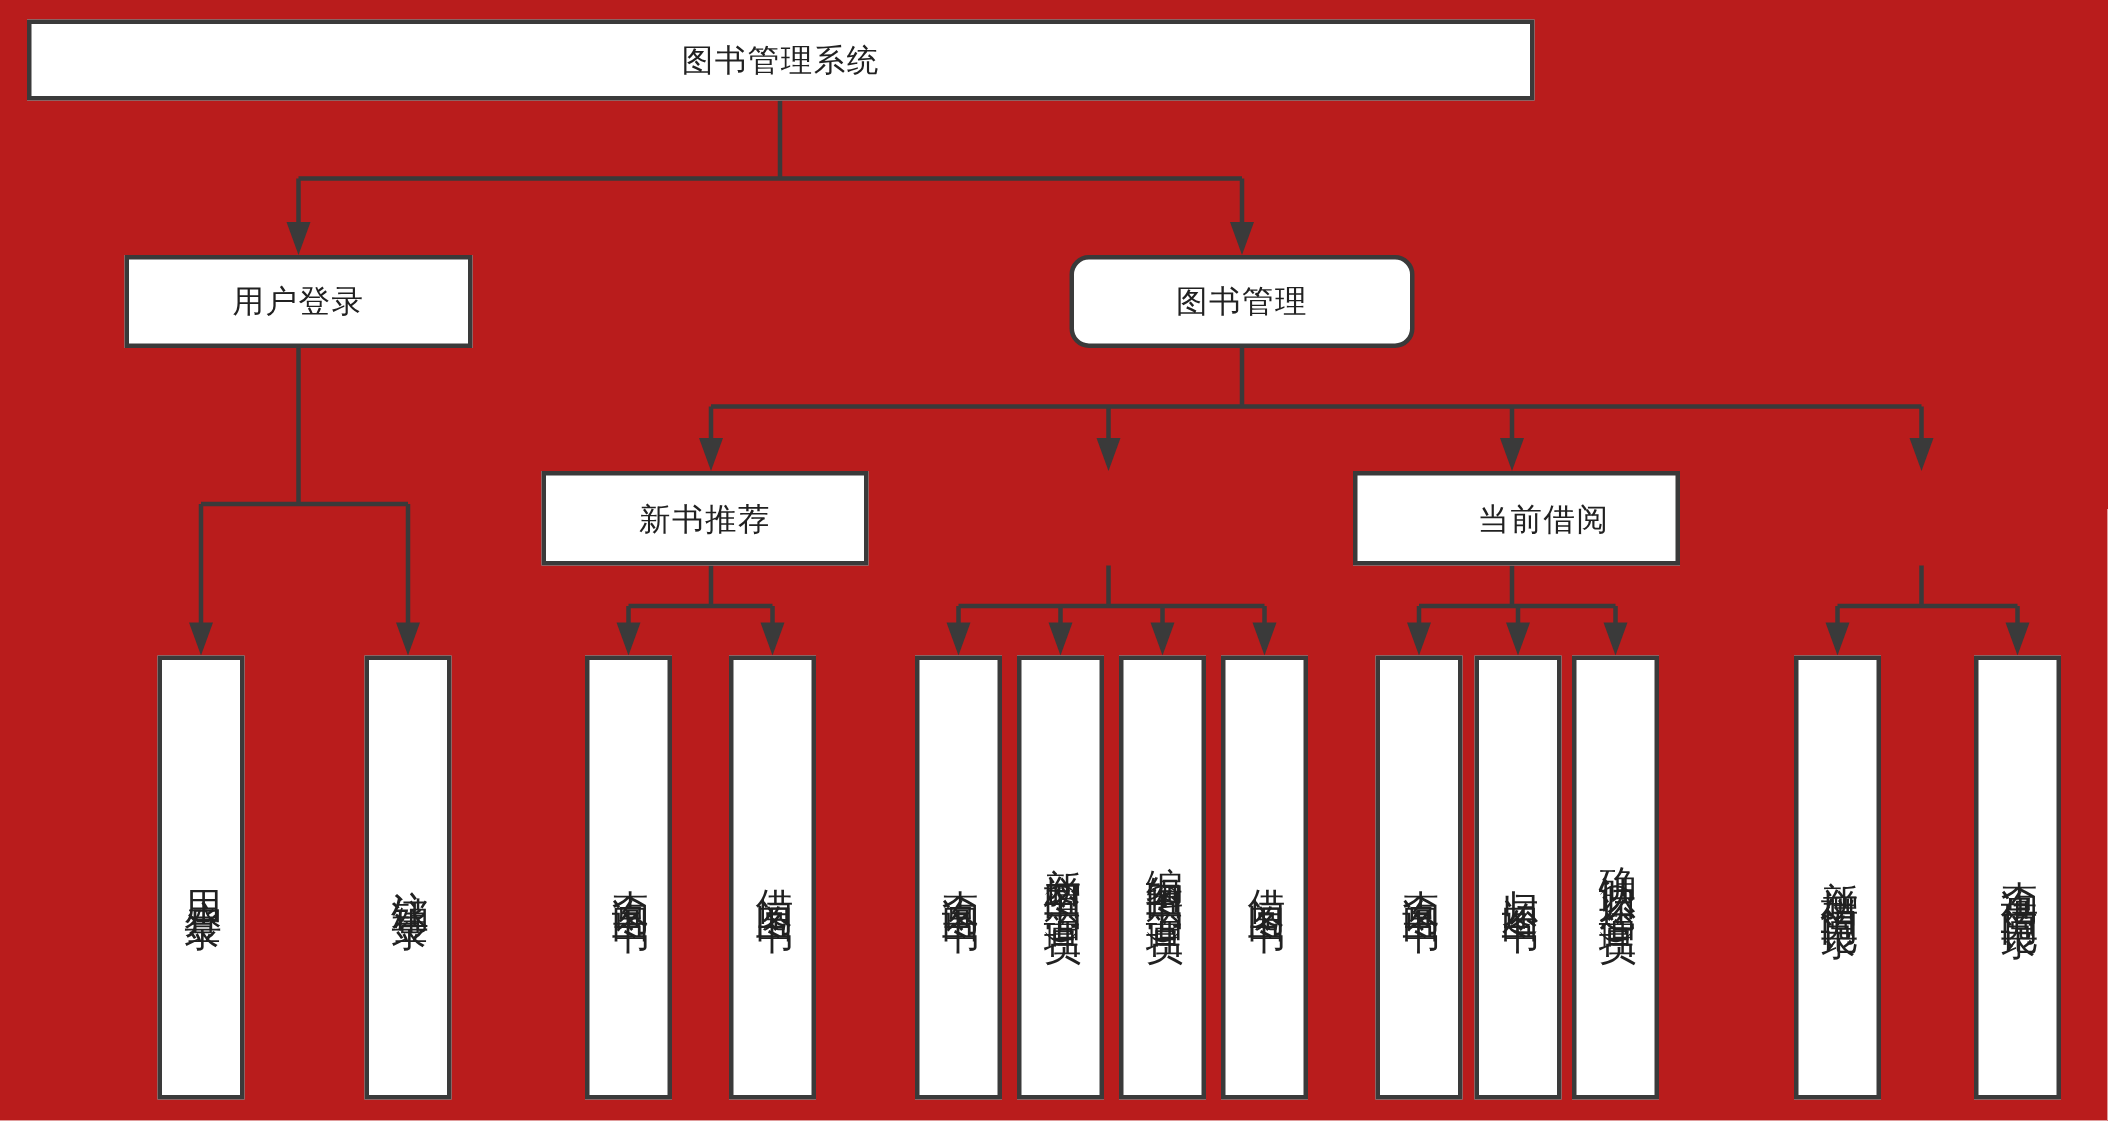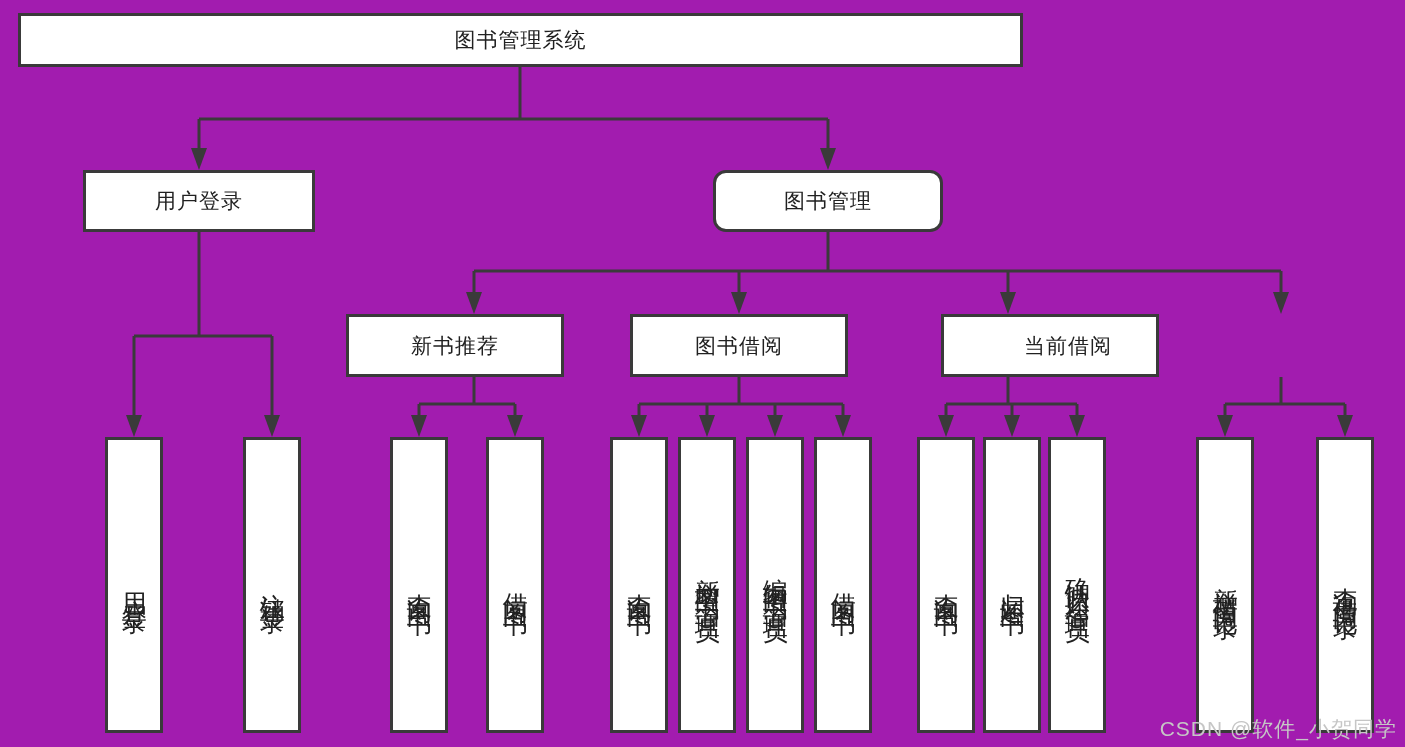--- a/index.html
+++ b/index.html
@@ -1,20 +1,20 @@
 <!DOCTYPE html>
 <html><head>
 <meta charset="utf-8">
 <style>
   html, body { margin: 0; padding: 0; background: #ffffff; }
   .canvas {
     position: relative;
     width: 1405px;
     height: 747px;
-    background: #a21caf;
+    background: #b91c1c;
     font-family: "Liberation Sans", sans-serif;
     overflow: hidden;
   }
   svg.connectors {
     position: absolute;
     left: 0; top: 0;
     width: 1405px; height: 747px;
     z-index: 1;
   }
   .node {
@@ -40,23 +40,23 @@
     letter-spacing: 6px;
     line-height: 1.1;
     top: 437px;
     width: 58px;
     height: 296px;
   }
   .root-node   { left: 18px;  top: 13px;  width: 1005px; height: 54px; }
   .n-userlogin { left: 83px;  top: 170px; width: 232px;  height: 62px; }
   .n-bookmgmt  { left: 713px; top: 170px; width: 230px;  height: 62px; border-radius: 13px; }
   .mod-node    { top: 314px;  width: 218px; height: 63px; }
-  .m-newbook   { left: 346px; justify-content: center; }
+  .m-newbook   { left: 361px; justify-content: center; }
   .m-borrow    { left: 630px; }
-  .m-current   { left: 941px; padding-left: 36px; }
+  .m-current   { left: 902px; padding-left: 36px; }
   .m-record    { left: 1172px; }
   .lf-1  { left: 105px; }
   .lf-2  { left: 243px; }
   .lf-3  { left: 390px; }
   .lf-4  { left: 486px; }
   .lf-5  { left: 610px; }
   .lf-6  { left: 678px; }
   .lf-7  { left: 746px; }
   .lf-8  { left: 814px; }
   .lf-9  { left: 917px; }
@@ -127,23 +127,20 @@
   <div class="node h-node n-userlogin">
     <span>用户登录</span>
   </div>
   <div class="node h-node n-bookmgmt">
     <span>图书管理</span>
   </div>
 
   <div class="node h-node mod-node m-newbook">
     <span>新书推荐</span>
   </div>
-  <div class="node h-node mod-node m-borrow">
-    <span>图书借阅</span>
-  </div>
   <div class="node h-node mod-node m-current">
     <span>当前借阅</span>
   </div>
 
   <div class="node v-node lf-1">
     <span>用户登录</span>
   </div>
   <div class="node v-node lf-2">
     <span>注销登录</span>
   </div>
@@ -178,15 +175,14 @@
     <span>确认归还（管理员）</span>
   </div>
 
   <div class="node v-node lf-12">
     <span>新增借阅记录</span>
   </div>
   <div class="node v-node lf-13">
     <span>查询借阅记录</span>
   </div>
 
-  <div class="watermark">CSDN @软件_小贺同学</div>
 
 </div>
 
 </body></html>

